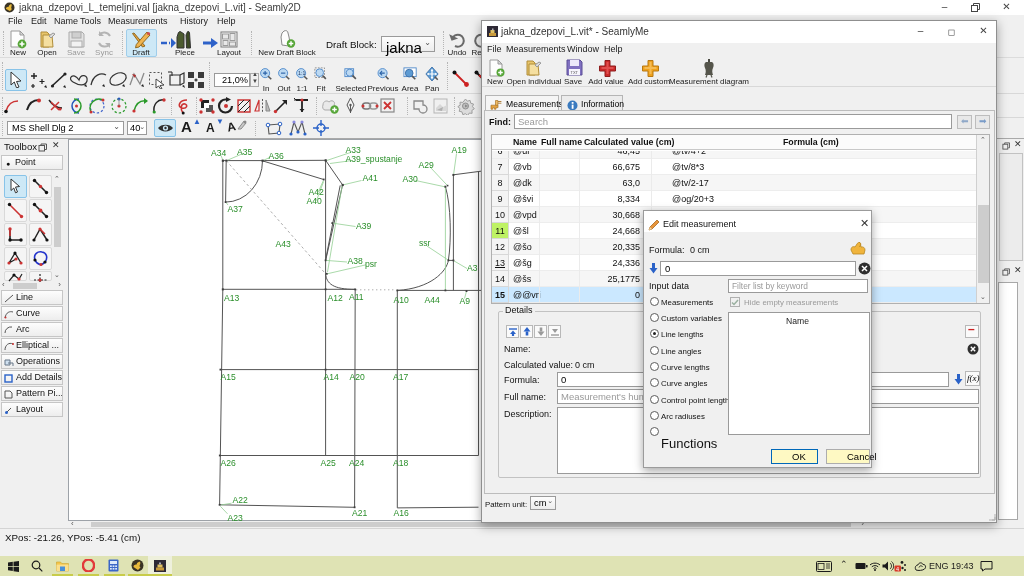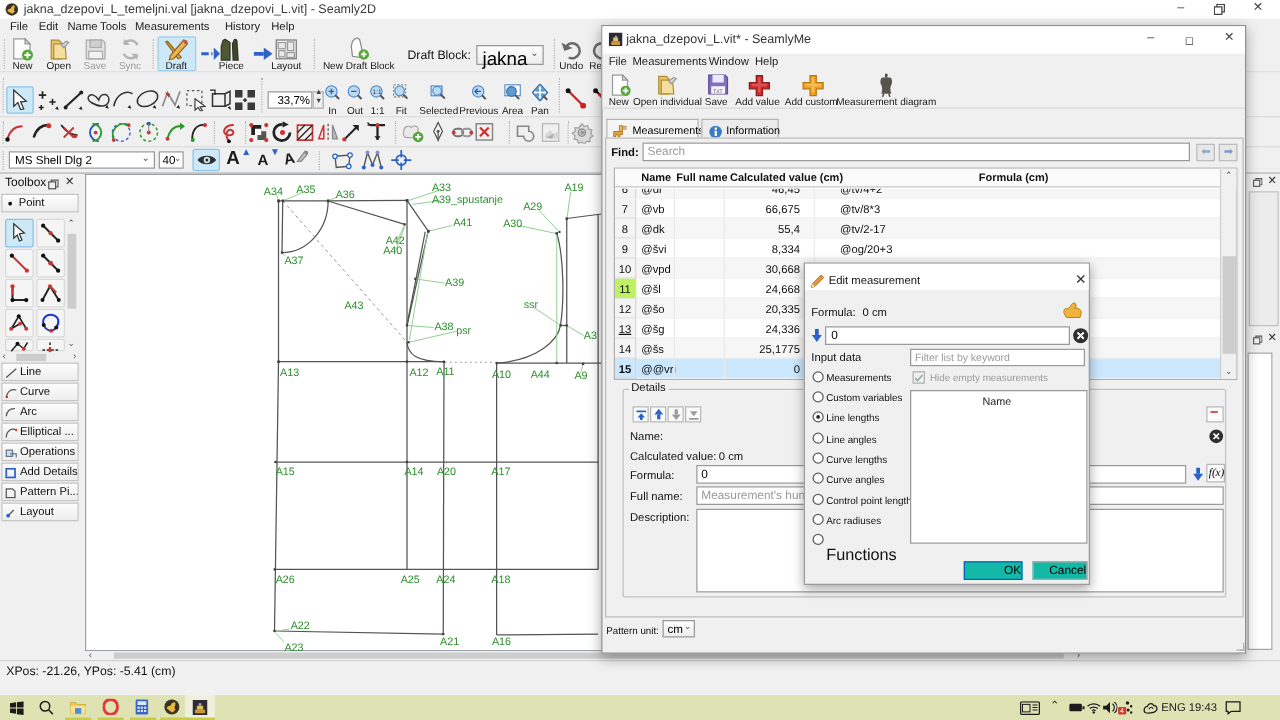--- a/index.html
+++ b/index.html
@@ -54,21 +54,21 @@
 .throw { position:absolute; left:0; width:486px; height:16px; border-bottom:1px solid #ededed; }
 .thnum { position:absolute; left:0; width:17px; height:16px; background:#f4f4f4; border-right:1px solid #d8d8d8; border-bottom:1px solid #d8d8d8; text-align:center; font-size:9px; line-height:16px; color:#111; }
 .tcell { position:absolute; white-space:nowrap; font-size:9px; line-height:16px; color:#101010; }
 
 .lbl { position:absolute; white-space:nowrap; font-size:9px; color:#111; }
 .lblg { position:absolute; white-space:nowrap; font-size:9px; color:#9a9a9a; }
 
 #dlg { left:643px; top:210px; width:229px; height:258px; background:#f0f0f0; border:1px solid #9b9b9b; box-shadow:0 3px 9px rgba(0,0,0,0.35); }
 .radio { position:absolute; width:9px; height:9px; border:1px solid #5c5c5c; border-radius:50%; background:#fff; }
 .radio.sel::after { content:""; position:absolute; left:2px; top:2px; width:3px; height:3px; border-radius:50%; background:#222; }
-.btn { position:absolute; background:#14b8a6; border:1px solid #adadad; font-size:9.5px; text-align:right; }
+.btn { position:absolute; background:#fef9c3; border:1px solid #adadad; font-size:9.5px; text-align:left;padding-left:20px; }
 </style>
 </head>
 <body>
 <div id="screen">
 
   <div id="titlebar" class="abs">
     <svg class="abs" style="left:4px;top:2px" width="11" height="11" viewBox="0 0 11 11">
         <circle cx="5.5" cy="5.5" r="5" fill="#3a3325"></circle>
         <path d="M2 7 C2 4 5 6 5 3.5 L7 2 C9 3 6 6 8 7 L6 9 C4 8 4 8 2 7Z" fill="#e8b93c"></path>
       </svg>
@@ -233,21 +233,21 @@
     <svg class="abs" style="left:187px;top:13px" width="19" height="18" viewBox="0 0 19 18">
         <rect x="1" y="1" width="6" height="6" fill="#3a3a3a"></rect>
         <rect x="11" y="1" width="6" height="6" fill="#3a3a3a"></rect>
         <rect x="1" y="11" width="6" height="6" fill="#3a3a3a"></rect>
         <rect x="11" y="11" width="6" height="6" fill="#3a3a3a"></rect>
         <path d="M7.5 9h3M9 7.5v3" stroke="#3a3a3a" stroke-width="1.4"></path>
       </svg>
     <span class="vsep" style="left:209px;top:4px;height:28px"></span>
 
     <div class="abs" style="left:214px;top:15px;width:36px;height:14px;background:#fff;border:1px solid #9a9a9a">
-        <span style="position:absolute;right:1px;top:1px;font-size:9.2px">33,7%</span>
+        <span style="position:absolute;right:1px;top:1px;font-size:9.2px">21,0%</span>
       </div>
     <div class="abs" style="left:250px;top:15px;width:9px;height:14px;background:#f0f0f0;border:1px solid #ababab">
         <span style="position:absolute;left:1px;top:-3px;font-size:6px;color:#444">▲</span>
         <span style="position:absolute;left:1px;top:4px;font-size:6px;color:#444">▼</span>
       </div>
 
     <svg class="abs" style="left:259px;top:9px" width="14" height="14" viewBox="0 0 16 16">
         <circle cx="7" cy="7" r="5.2" fill="#bcd9f2" stroke="#4a86c8"></circle>
         <path d="M7 4.5v5M4.5 7h5" stroke="#2a62a8" stroke-width="1.3"></path>
         <path d="M10.5 10.5 L14 14" stroke="#555" stroke-width="1.8"></path>
@@ -853,21 +853,21 @@
             </div>
             <div class="throw" style="top:24px;height:16px;background:#ffffff;width:484px">
               <span class="thnum" style="height:16px;line-height:16px;background:#f4f4f4;">7</span>
               <span class="tcell" style="left:21px;line-height:16px">@vb</span>
               <span class="tcell" style="right:336px;line-height:16px">66,675</span>
               <span class="tcell" style="left:180px;line-height:16px">@tv/8*3</span>
             </div>
             <div class="throw" style="top:40px;height:16px;background:#f6f6f6;width:484px">
               <span class="thnum" style="height:16px;line-height:16px;background:#f4f4f4;">8</span>
               <span class="tcell" style="left:21px;line-height:16px">@dk</span>
-              <span class="tcell" style="right:336px;line-height:16px">55,4</span>
+              <span class="tcell" style="right:336px;line-height:16px">63,0</span>
               <span class="tcell" style="left:180px;line-height:16px">@tv/2-17</span>
             </div>
             <div class="throw" style="top:56px;height:16px;background:#ffffff;width:484px">
               <span class="thnum" style="height:16px;line-height:16px;background:#f4f4f4;">9</span>
               <span class="tcell" style="left:21px;line-height:16px">@švi</span>
               <span class="tcell" style="right:336px;line-height:16px">8,334</span>
               <span class="tcell" style="left:180px;line-height:16px">@og/20+3</span>
             </div>
             <div class="throw" style="top:72px;height:16px;background:#f6f6f6;width:484px">
               <span class="thnum" style="height:16px;line-height:16px;background:#f4f4f4;">10</span>

